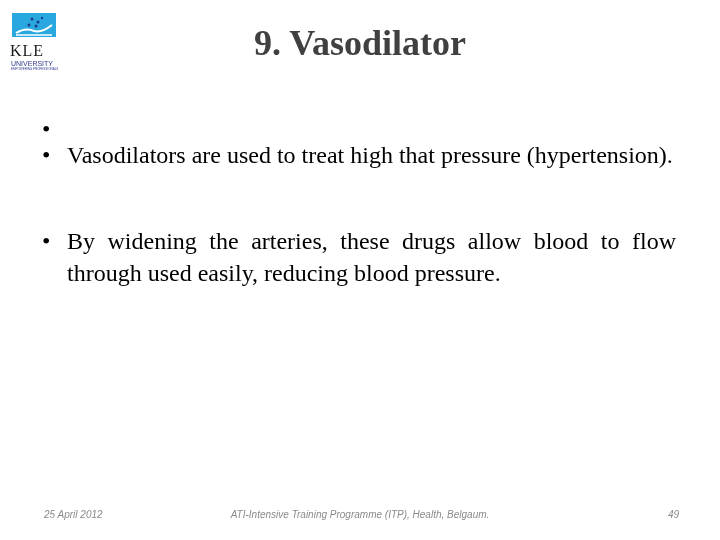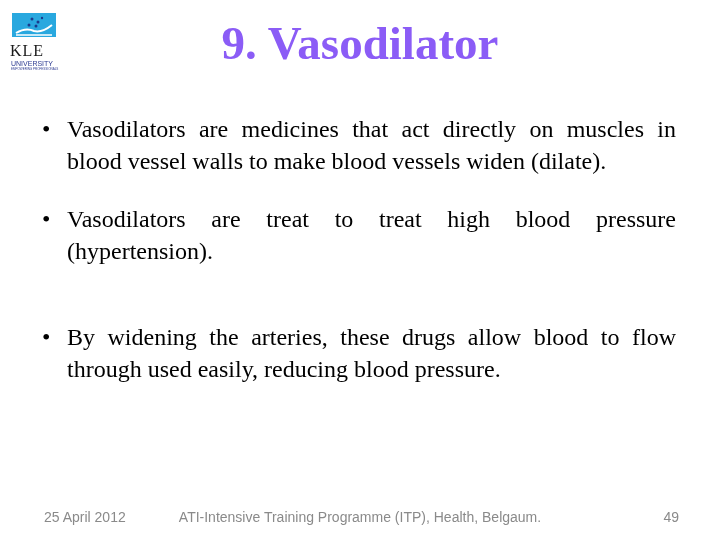--- a/index.html
+++ b/index.html
@@ -2,27 +2,27 @@
 <html><head>
 <meta charset="utf-8">
 <style>
   html, body { margin: 0; padding: 0; }
   body { width: 720px; height: 540px; background: #ffffff; position: relative; overflow: hidden; }
   .logo { position: absolute; left: 4px; top: 2px; width: 62px; height: 72px; }
   .logo-box { position: absolute; left: 8px; top: 11px; width: 44px; height: 24px; background: #29a8df; }
   .logo-text { position: absolute; left: 6px; top: 38px; font-family: "Liberation Serif", serif; font-size: 16px; line-height: 22px; color: #1a1a1a; letter-spacing: 1px; }
   .logo-sub { position: absolute; left: 7px; top: 58px; font-family: "Liberation Sans", sans-serif; font-size: 7px; line-height: 7px; color: #2b3990; white-space: nowrap; }
   .logo-sub2 { position: absolute; left: 7px; top: 66px; font-family: "Liberation Sans", sans-serif; font-size: 3px; line-height: 3px; color: #2b3990; white-space: nowrap; }
-  .title { position: absolute; left: 0; width: 720px; top: 18px; text-align: center; font-family: "Liberation Serif", serif; font-weight: bold; font-size: 47px; line-height: 50px; color: #8b5cf6; }
+  .title { position: absolute; left: 0; width: 720px; top: 18px; text-align: center; font-family: "Liberation Serif", serif; font-weight: bold; font-size: 36px; line-height: 50px; color: #404040; }
   .bullets { position: absolute; left: 42px; top: 113px; width: 634px; margin: 0; padding: 0; list-style: none; font-family: "Liberation Serif", serif; font-size: 24px; line-height: 32px; color: #000; }
   .bullets li { position: relative; padding-left: 25px; text-align: justify; text-align-last: left; }
   .bullets li .dot { position: absolute; left: 0; top: 0; }
   .b1 { margin-bottom: 26px; }
   .b2 { margin-bottom: 54px; }
-  .footer { position: absolute; top: 509px; font-family: "Liberation Sans", sans-serif; font-size: 14px; color: #8a8a8a; }
+  .footer { position: absolute; top: 509px; font-family: "Liberation Sans", sans-serif; font-size: 10px; color: #8a8a8a; font-style: italic; }
   .f-date { left: 44px; }
   .f-center { left: 0; width: 720px; text-align: center; }
   .f-page { right: 41px; text-align: center; }
 </style>
 </head>
 <body>
 
 <div class="logo">
   <div class="logo-box">
     <svg width="44" height="24" viewBox="0 0 44 24">
@@ -38,25 +38,24 @@
   <div class="logo-text">KLE</div>
   <div class="logo-sub">UNIVERSITY</div>
   <div class="logo-sub2">EMPOWERING PROFESSIONALS</div>
 </div>
 
 <div class="title">9. Vasodilator</div>
 
 <ul class="bullets">
   <li class="b1">
     <span class="dot">•</span>
-    <span>Vasodilators are medicines that act directly on muscles in blood vessel walls to make blood vessels widen (dilate).</span>
   </li>
   <li class="b2">
     <span class="dot">•</span>
-    <span>Vasodilators are treat to treat high blood pressure (hypertension).</span>
+    <span>Vasodilators are used to treat high that pressure (hypertension).</span>
   </li>
   <li class="b3">
     <span class="dot">•</span>
     <span>By widening the arteries, these drugs allow blood to flow through used easily, reducing blood pressure.</span>
   </li>
 </ul>
 
 <div class="footer f-date">25 April 2012</div>
 <div class="footer f-center">ATI-Intensive Training Programme (ITP), Health,  Belgaum.</div>
 <div class="footer f-page">49</div>

